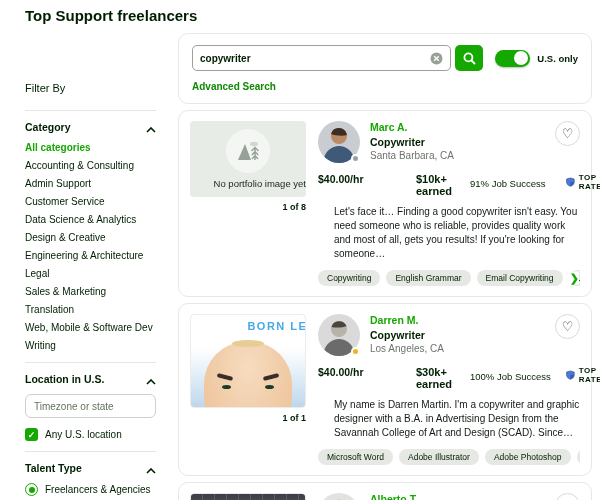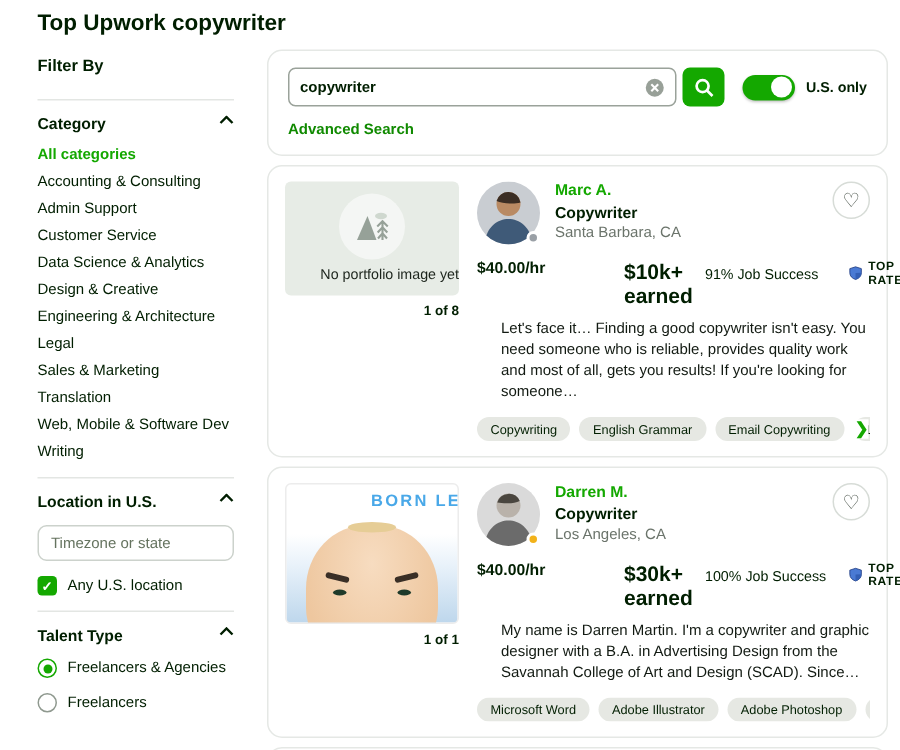--- a/index.html
+++ b/index.html
@@ -4,23 +4,23 @@
 <style>
   * { box-sizing: border-box; margin: 0; padding: 0; }
   html,body { width:600px; height:500px; overflow:hidden; background:#fff;
     font-family:"Liberation Sans", sans-serif; color:#001e00; }
   .page { position:relative; width:600px; height:500px; }
 
   .page-title { position:absolute; left:25px; top:7px; font-size:15px; font-weight:bold; }
 
   
   .sidebar { position:absolute; left:25px; top:38px; width:131px; }
-  .filter-by { font-size:11px; font-weight:bold; margin-bottom:16px; }
+  .filter-by { font-size:11px; font-weight:normal; margin-bottom:16px;margin-top:44px; }
   .sb-div { border:none; border-top:1px solid #e3e6e3; margin:10px 0; }
-  .sb-head { display:flex; justify-content:space-between; align-items:flex-start;
+  .sb-head { display:flex; justify-content:space-between; align-items:flex-end;
     font-size:10.5px; font-weight:bold; margin:3px 0 9px; cursor:pointer; }
   .sb-list { list-style:none; font-size:10px; }
   .sb-list li { margin-bottom:6px; cursor:pointer; line-height:1.2; }
   .sb-list li.active { color:#14a800; font-weight:bold; }
   .tz-input { width:100%; height:24px; border:1px solid #ccd2cc; border-radius:6px;
     padding:0 8px; font-size:10px; font-family:inherit; color:#001e00; }
   .tz-input::placeholder { color:#65735f; }
   .check-row, .radio-row { display:flex; align-items:center; gap:7px; font-size:10px;
     margin-top:10px; cursor:pointer; }
   .cbox { width:13px; height:13px; border-radius:3px; flex:none; display:flex;
@@ -97,21 +97,21 @@
   .id-block { margin-left:10px; flex:1; min-width:0; }
   .f-name { color:#14a800; font-size:10.5px; font-weight:bold; cursor:pointer; }
   .f-role { font-size:10.5px; font-weight:bold; margin-top:2.5px; }
   .f-loc { font-size:10px; color:#6b746b; margin-top:2.5px; }
   .heart-btn { width:25px; height:25px; border:1px solid #d7dcd7; border-radius:50%; background:#fff;
     display:flex; align-items:center; justify-content:center; font-size:13px; color:#39443a;
     cursor:pointer; flex:none; line-height:1; }
 
   .stats-row { display:flex; align-items:flex-start; margin-top:10px; }
   .f-rate { font-size:10.5px; font-weight:bold; width:74px; flex:none; }
-  .f-earned { font-size:14px; font-weight:bold; width:78px; flex:none;padding-left:24px; }
+  .f-earned { font-size:11px; font-weight:bold; width:78px; flex:none;padding-left:24px; }
   .jss { width:96px; flex:none; }
   .jss-label { font-size:9.5px; white-space:nowrap; }
   .jss-bar { margin-top:4px; width:84px; height:3px; background:#d7dad7; border-radius:2px; overflow:hidden; }
   .jss-fill { height:100%; background:#2e46c9; }
   .top-rated { margin-left:auto; display:flex; align-items:center; gap:4px; padding-right:2px; }
   .tr-label { font-size:8px; font-weight:bold; letter-spacing:.5px; }
 
   .f-bio { margin-top:8px; font-size:10px; line-height:1.4; color:#121a12;margin-left:16px; }
 
   .tags-row { margin-top:9px; display:flex; gap:6px; align-items:center;
@@ -119,21 +119,21 @@
   .tag { background:#e6e8e3; border-radius:10px; padding:3px 9px; font-size:8.5px;
     white-space:nowrap; flex:none; cursor:pointer; }
   .tags-arrow { position:absolute; right:1px; top:50%; transform:translateY(-50%);
     color:#14a800; font-weight:bold; font-size:11px; cursor:pointer; background:#fff; padding-left:2px; }
 </style>
 </head>
 <body>
 
 <div class="page">
 
-  <h1 class="page-title">Top Upwork copywriter</h1>
+  <h1 class="page-title">Top Support freelancers</h1>
 
   <aside class="sidebar">
     <div class="filter-by">Filter By</div>
     <hr class="sb-div">
 
     <div class="sb-head">
       <span>Category</span>
       <svg class="chev" width="10" height="6" viewBox="0 0 10 6">
           <polyline points="1,5 5,1 9,5" fill="none" stroke="#001e00" stroke-width="1.6"></polyline>
         </svg>

